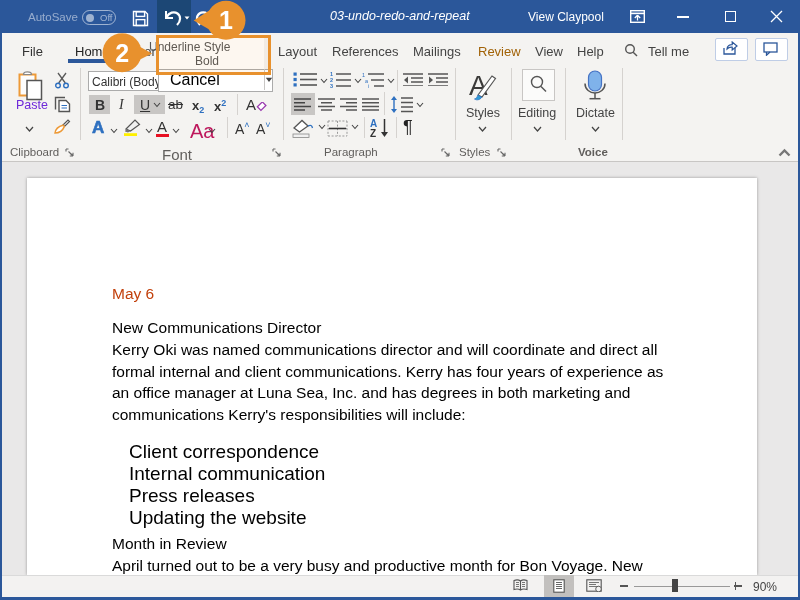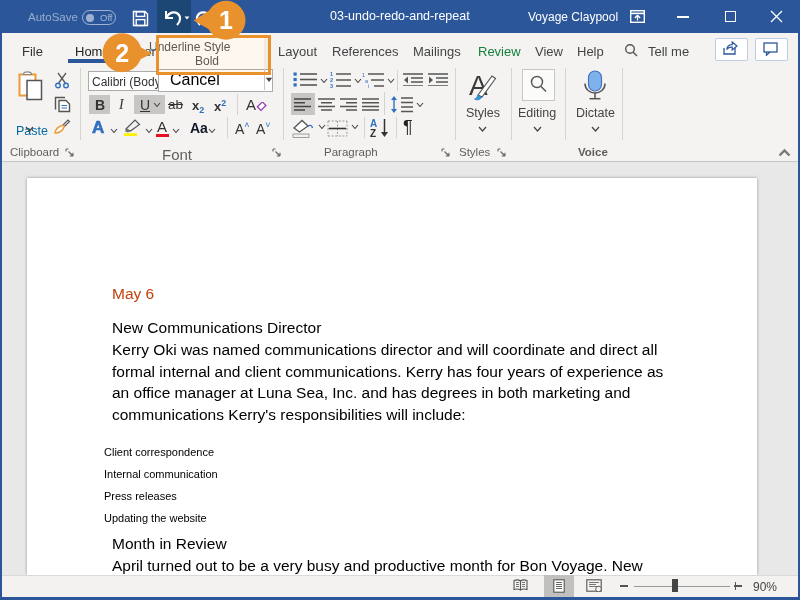--- a/index.html
+++ b/index.html
@@ -28,22 +28,22 @@
   <svg class="abs" style="left:162.5px;top:8px;" width="28" height="20" viewBox="0 0 28 20">
     <path d="M3 3 L3 10 L10 10" fill="none" stroke="#fff" stroke-width="2"></path>
     <path d="M3.7 9 C6 4.5 11 3 14.5 5.5 C18 8 18 13 14 17" fill="none" stroke="#fff" stroke-width="2.2"></path>
     <path d="M21.5 8.5 L26.5 8.5 L24 11.5 Z" fill="#fff"></path>
   </svg>
 
   <svg class="abs" style="left:193px;top:8px;" width="22" height="20" viewBox="0 0 22 20">
     <path d="M18 3 L18 10 L11 10" fill="none" stroke="#fff" stroke-width="2"></path>
     <path d="M17.3 9 C15 4.5 10 3 6.5 5.5 C3 8 3 13 7 17" fill="none" stroke="#fff" stroke-width="2.2"></path>
   </svg>
-  <div class="abs nw" style="left:330px;top:9px;font-size:12.5px;color:#fff;">03-undo-redo-and-repeat</div>
-  <div class="abs nw" style="left:528px;top:10px;font-size:12px;color:#fff;">Voyage Claypool</div>
+  <div class="abs nw" style="left:330px;top:9px;font-size:12.5px;color:#fff;font-style:italic;">03-undo-redo-and-repeat</div>
+  <div class="abs nw" style="left:528px;top:10px;font-size:12px;color:#fff;">View Claypool</div>
 
   <svg class="abs" style="left:630px;top:10px;" width="15" height="13" viewBox="0 0 15 13">
     <rect x="0.7" y="0.7" width="13.6" height="11.6" fill="none" stroke="#fff" stroke-width="1.4"></rect>
     <path d="M1 3.4 H14" stroke="#fff" stroke-width="1.6"></path>
     <path d="M7.5 10.5 V6 M7.5 5.2 L4.8 8 M7.5 5.2 L10.2 8" stroke="#fff" stroke-width="1.3" fill="none"></path>
   </svg>
 
   <div class="abs" style="left:677px;top:16px;width:12px;height:1.5px;background:#fff;"></div>
   <div class="abs" style="left:725px;top:11px;width:9px;height:9px;border:1.3px solid #fff;"></div>
   <svg class="abs" style="left:770px;top:10px;" width="13" height="13" viewBox="0 0 13 13">
@@ -51,21 +51,21 @@
   </svg>
 
   <div class="abs" style="left:0;top:33px;width:800px;height:30px;background:#F4F3F1;"></div>
   <div class="abs nw" style="left:22px;top:44px;font-size:13px;color:#333;">File</div>
   <div class="abs nw" style="left:75px;top:44px;font-size:13px;color:#222;">Home</div>
   <div class="abs" style="left:68px;top:59px;width:50px;height:4px;background:#2B579A;"></div>
   <div class="abs nw" style="left:127px;top:44px;font-size:13px;color:#444;">Insert</div>
   <div class="abs nw" style="left:278px;top:44px;font-size:13px;color:#444;">Layout</div>
   <div class="abs nw" style="left:332px;top:44px;font-size:13px;color:#444;">References</div>
   <div class="abs nw" style="left:413px;top:44px;font-size:13px;color:#444;">Mailings</div>
-  <div class="abs nw" style="left:478px;top:44px;font-size:13px;color:#15803d;">Review</div>
+  <div class="abs nw" style="left:478px;top:44px;font-size:13px;color:#a16207;">Review</div>
   <div class="abs nw" style="left:535px;top:44px;font-size:13px;color:#444;">View</div>
   <div class="abs nw" style="left:577px;top:44px;font-size:13px;color:#444;">Help</div>
   <svg class="abs" style="left:624px;top:43px;" width="14" height="14" viewBox="0 0 14 14">
     <circle cx="6" cy="6" r="4.3" fill="none" stroke="#555" stroke-width="1.4"></circle>
     <path d="M9.2 9.2 L13 13" stroke="#555" stroke-width="1.4"></path>
   </svg>
   <div class="abs nw" style="left:648px;top:44px;font-size:13px;color:#444;">Tell me</div>
 
   <div class="abs" style="left:715px;top:38px;width:31px;height:21px;background:#fff;border:1px solid #BfCdE6;border-radius:2px;"></div>
   <svg class="abs" style="left:722px;top:41px;" width="17" height="15" viewBox="0 0 17 15">
@@ -85,21 +85,21 @@
   <div class="abs" style="left:455px;top:68px;width:1px;height:72px;background:#D5D2CF;"></div>
   <div class="abs" style="left:511px;top:68px;width:1px;height:72px;background:#D5D2CF;"></div>
   <div class="abs" style="left:565px;top:68px;width:1px;height:72px;background:#D5D2CF;"></div>
   <div class="abs" style="left:622px;top:68px;width:1px;height:72px;background:#D5D2CF;"></div>
 
   <svg class="abs" style="left:18px;top:71px;" width="25" height="31" viewBox="0 0 25 31">
     <rect x="1.5" y="3.5" width="16" height="21" fill="#FDFDFD" stroke="#ED9A38" stroke-width="2"></rect>
     <path d="M5.5 3.5 C5.5 1 8 0.8 9.5 0.8 C11 0.8 13.5 1 13.5 3.5 Z" fill="#fff" stroke="#8A8886" stroke-width="1.2"></path>
     <rect x="9" y="9.5" width="14.5" height="19" fill="#fff" stroke="#555" stroke-width="1.5"></rect>
   </svg>
-  <div class="abs nw" style="left:16px;top:124px;font-size:12.5px;color:#0369a1;">Paste</div>
+  <div class="abs nw" style="left:16px;top:98px;font-size:12.5px;color:#6d28d9;">Paste</div>
   <svg class="abs" style="left:25px;top:126px;" width="9" height="6" viewBox="0 0 9 6">
       <path d="M1 1 L4.5 5 L8 1" fill="none" stroke="#444" stroke-width="1.2"></path>
     </svg>
 
   <svg class="abs" style="left:55px;top:72px;" width="14" height="17" viewBox="0 0 14 17">
     <path d="M3 1 L10.3 11 M11 1 L3.7 11" stroke="#5a5a5a" stroke-width="1.3" fill="none"></path>
     <circle cx="3" cy="13.5" r="2.3" fill="none" stroke="#2E70C0" stroke-width="1.4"></circle>
     <circle cx="11" cy="13.5" r="2.3" fill="none" stroke="#2E70C0" stroke-width="1.4"></circle>
   </svg>
 
@@ -149,21 +149,21 @@
     <rect x="2" y="15.2" width="13" height="2.8" fill="#FFF000"></rect>
   </svg>
   <svg class="abs" style="left:145px;top:128px;" width="8" height="6" viewBox="0 0 8 6">
       <path d="M1 1 L4 4.5 L7 1" fill="none" stroke="#444" stroke-width="1.1"></path>
     </svg>
   <div class="abs nw" style="left:157px;top:118px;font-size:15px;color:#333;">A</div>
   <div class="abs" style="left:156px;top:133.5px;width:13px;height:3px;background:#E81123;"></div>
   <svg class="abs" style="left:172px;top:128px;" width="8" height="6" viewBox="0 0 8 6">
       <path d="M1 1 L4 4.5 L7 1" fill="none" stroke="#444" stroke-width="1.1"></path>
     </svg>
-  <div class="abs nw" style="left:190px;top:120px;font-size:14px;color:#0f172a;font-weight:bold;">Aa</div>
+  <div class="abs nw" style="left:190px;top:120px;font-size:20px;color:#be185d;">Aa</div>
   <svg class="abs" style="left:208px;top:128px;" width="8" height="6" viewBox="0 0 8 6">
       <path d="M1 1 L4 4.5 L7 1" fill="none" stroke="#444" stroke-width="1.1"></path>
     </svg>
   <div class="abs" style="left:227px;top:117px;width:1px;height:21px;background:#D5D2CF;"></div>
   <div class="abs nw" style="left:235px;top:120px;font-size:14px;color:#333;">A<span style="font-size:9px;vertical-align:6px;color:#2E70C0;">˄</span></div>
   <div class="abs nw" style="left:256px;top:120px;font-size:14px;color:#333;">A<span style="font-size:9px;vertical-align:6px;color:#2E70C0;">˅</span></div>
   <div class="abs nw" style="left:162px;top:146px;font-size:15px;color:#605E5C;">Font</div>
   <svg class="abs" style="left:272px;top:148px;" width="9" height="9" viewBox="0 0 9 9">
     <path d="M1 1 H3.5 M1 1 V3.5 M3.5 3.5 L6.5 6.5" stroke="#666" stroke-width="1.1"></path>
       <path d="M8 8 H4.8 M8 8 V4.8 M8 8 L6 6" stroke="#666" stroke-width="1.1"></path>
@@ -306,21 +306,21 @@
   <div class="abs nw" style="left:578px;top:146px;font-size:11.5px;color:#605E5C;font-weight:bold;">Voice</div>
 
   <svg class="abs" style="left:778px;top:148px;" width="13" height="9" viewBox="0 0 13 9">
     <path d="M1.5 7.5 L6.5 2.5 L11.5 7.5" fill="none" stroke="#777" stroke-width="2.4"></path>
   </svg>
 
   <div class="abs" style="left:0;top:162px;width:800px;height:413px;background:#E9E8E8;"></div>
   <div class="abs" style="left:27px;top:178px;width:730px;height:397px;background:#fff;box-shadow:0 0 3px rgba(0,0,0,0.35);"></div>
   <div class="abs nw" style="left:112px;top:285px;font-size:15.5px;color:#c2410c;">May 6</div>
   <div class="abs nw" style="left:112px;top:317px;font-size:15.5px;color:#000;line-height:21.8px;">New Communications Director<br>Kerry Oki was named communications director and will coordinate and direct all<br>formal internal and client communications. Kerry has four years of experience as<br>an office manager at Luna Sea, Inc. and has degrees in both marketing and<br>communications Kerry's responsibilities will include:</div>
-  <div class="abs nw" style="left:104px;top:441px;font-size:11px;color:#000;line-height:22px;">Client correspondence<br>Internal communication<br>Press releases<br>Updating the website</div>
+  <div class="abs nw" style="left:129px;top:441px;font-size:19px;color:#000;line-height:22px;">Client correspondence<br>Internal communication<br>Press releases<br>Updating the website</div>
   <div class="abs nw" style="left:112px;top:532.5px;font-size:15.5px;color:#000;line-height:22px;">Month in Review<br>April turned out to be a very busy and productive month for Bon Voyage. New</div>
 
   <div class="abs" style="left:0;top:575px;width:800px;height:22px;background:#F3F2F1;border-top:1px solid #DADADA;"></div>
 
   <svg class="abs" style="left:513px;top:579px;" width="15" height="12" viewBox="0 0 15 12">
     <path d="M1 1.5 C3.5 0.5 6 0.8 7.5 2 C9 0.8 11.5 0.5 14 1.5 V10.5 C11.5 9.7 9 10 7.5 11 C6 10 3.5 9.7 1 10.5 Z" fill="none" stroke="#555" stroke-width="1.1"></path>
     <path d="M7.5 2 V11" stroke="#555" stroke-width="1.1"></path>
     <path d="M3 3.5 H6 M3 5.5 H6 M3 7.5 H6 M9 3.5 H12 M9 5.5 H12 M9 7.5 H12" stroke="#555" stroke-width="0.8"></path>
   </svg>
 

